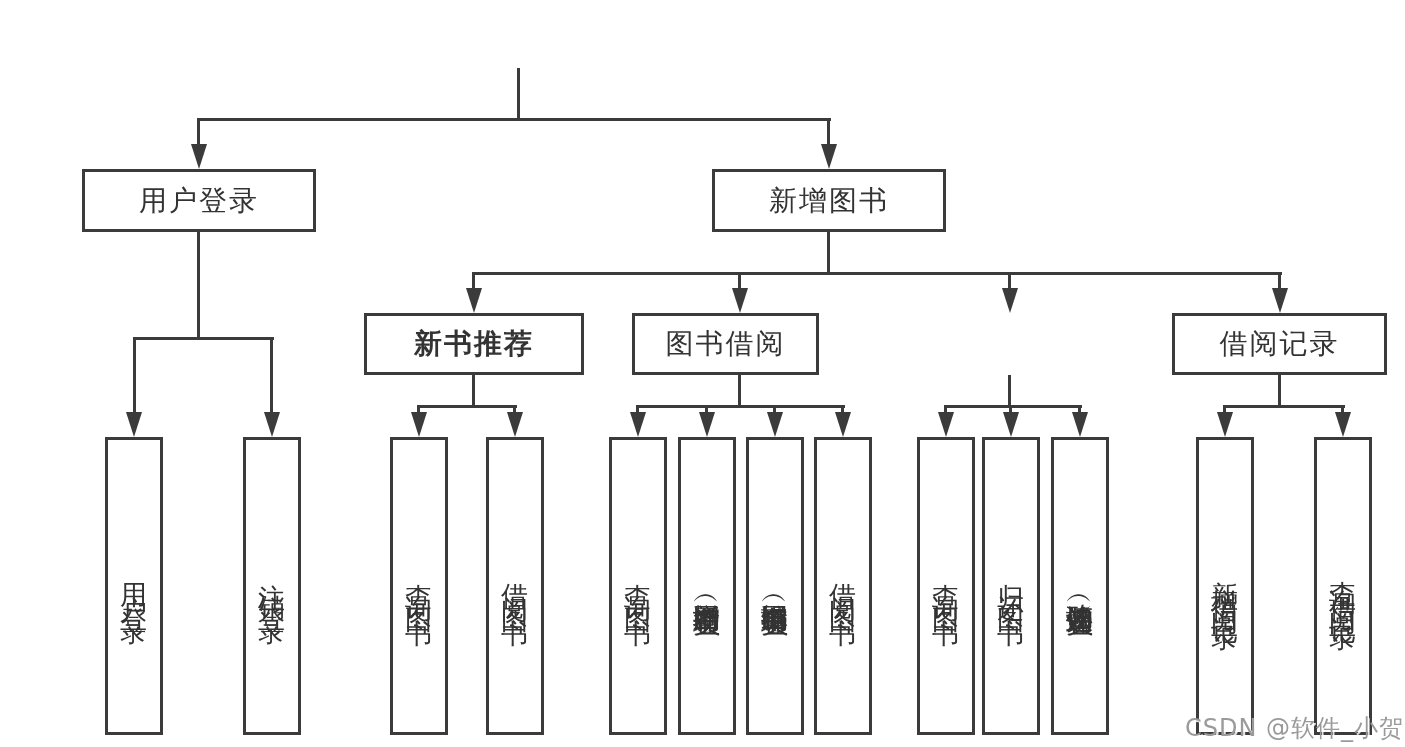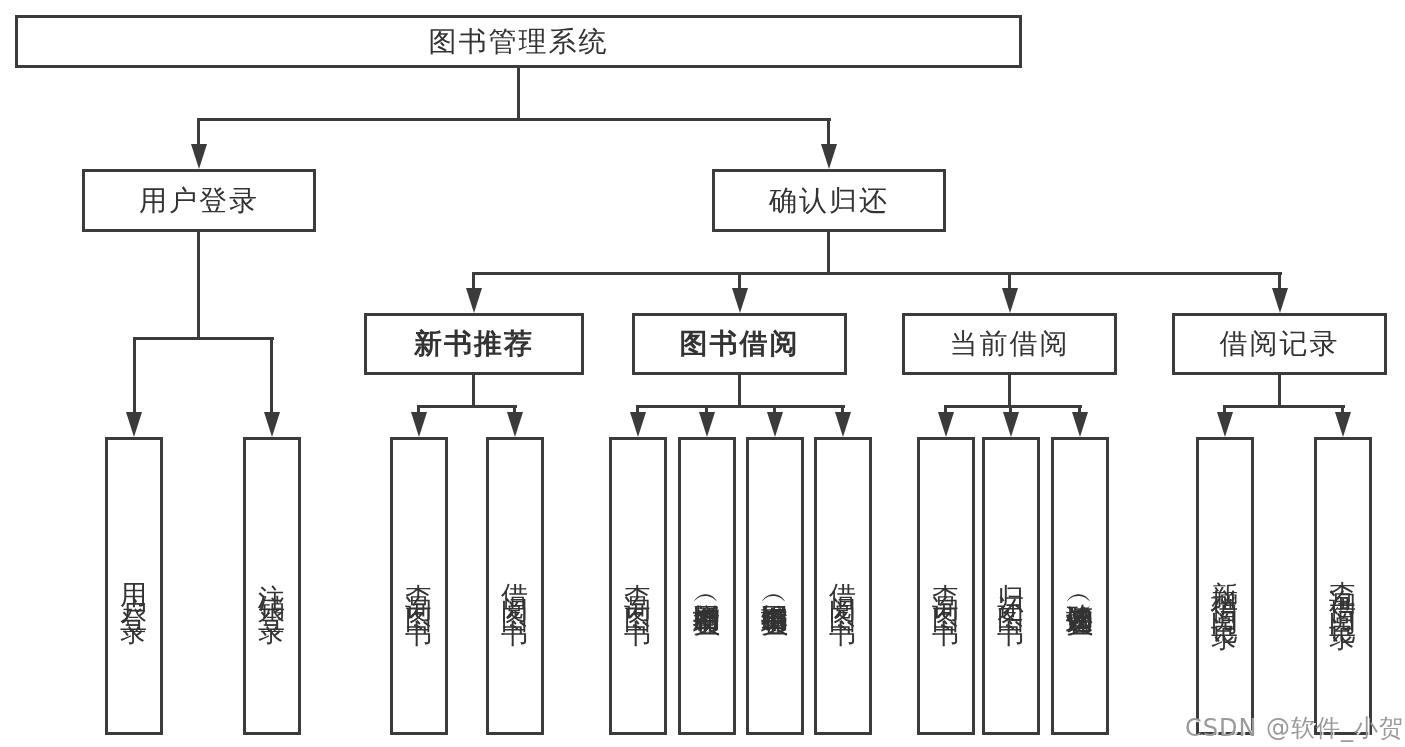--- a/index.html
+++ b/index.html
@@ -50,53 +50,51 @@
     white-space:nowrap;
     text-shadow:2px 2px 0 rgba(255,255,255,0.85);
     z-index:5;
   }
 </style>
 </head>
 <body>
 
 <div id="stage">
 
-  <div class="box hbox" style="left:15px;top:15px;width:1007px;height:53px;">图书管理系统</div>
 
   <div class="vline" style="left:517px;top:68px;height:52px;"></div>
   <div class="hline" style="left:197px;top:118px;width:634px;"></div>
   <div class="vline" style="left:197px;top:118px;height:28px;"></div>
   <div class="arrow" style="left:191px;top:144px;"></div>
   <div class="vline" style="left:827px;top:118px;height:28px;"></div>
   <div class="arrow" style="left:821px;top:144px;"></div>
 
   <div class="box hbox" style="left:82px;top:169px;width:234px;height:63px;">用户登录</div>
-  <div class="box hbox" style="left:712px;top:169px;width:234px;height:63px;">确认归还</div>
+  <div class="box hbox" style="left:712px;top:169px;width:234px;height:63px;">新增图书</div>
 
   <div class="vline" style="left:197px;top:232px;height:105px;"></div>
   <div class="hline" style="left:133px;top:337px;width:141px;"></div>
   <div class="vline" style="left:133px;top:337px;height:76px;"></div>
   <div class="arrow" style="left:126px;top:412px;"></div>
   <div class="vline" style="left:270px;top:337px;height:76px;"></div>
   <div class="arrow" style="left:264px;top:412px;"></div>
 
   <div class="vline" style="left:827px;top:232px;height:43px;"></div>
   <div class="hline" style="left:472px;top:272px;width:810px;"></div>
   <div class="vline" style="left:472px;top:272px;height:18px;"></div>
   <div class="arrow" style="left:466px;top:288px;"></div>
   <div class="vline" style="left:738px;top:272px;height:18px;"></div>
   <div class="arrow" style="left:732px;top:288px;"></div>
   <div class="vline" style="left:1008px;top:272px;height:18px;"></div>
   <div class="arrow" style="left:1002px;top:288px;"></div>
   <div class="vline" style="left:1278px;top:272px;height:18px;"></div>
   <div class="arrow" style="left:1272px;top:288px;"></div>
 
   <div class="box hbox" style="left:364px;top:313px;width:220px;height:62px;font-weight:bold;">新书推荐</div>
-  <div class="box hbox" style="left:632px;top:313px;width:215px;height:62px;font-weight:bold;">图书借阅</div>
-  <div class="box hbox" style="left:902px;top:313px;width:215px;height:62px;">当前借阅</div>
+  <div class="box hbox" style="left:632px;top:313px;width:187px;height:62px;">图书借阅</div>
   <div class="box hbox" style="left:1172px;top:313px;width:215px;height:62px;">借阅记录</div>
 
   <div class="vline" style="left:472px;top:375px;height:33px;"></div>
   <div class="hline" style="left:417px;top:405px;width:100px;"></div>
   <div class="vline" style="left:417px;top:405px;height:9px;"></div>
   <div class="arrow" style="left:411px;top:412px;"></div>
   <div class="vline" style="left:513px;top:405px;height:9px;"></div>
   <div class="arrow" style="left:507px;top:412px;"></div>
 
   <div class="vline" style="left:738px;top:375px;height:33px;"></div>

